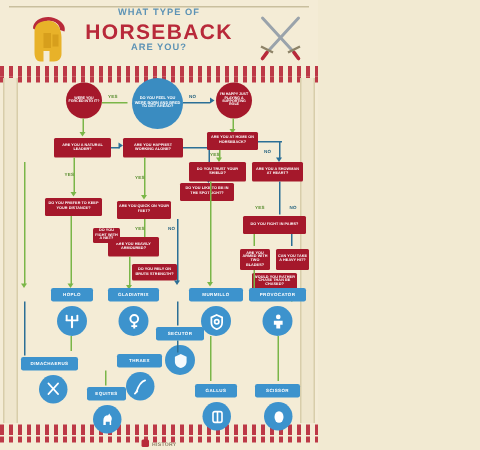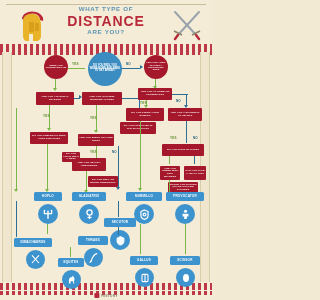--- a/index.html
+++ b/index.html
@@ -92,21 +92,21 @@
       <svg viewBox="0 0 30 32" width="30" height="32">
         <path d="M6 9 C6 3 14 0 20 2 C26 4 28 8 27 11 L24 10 C24 6 20 3 15 4 C10 5 8 8 8 10 Z" fill="#b8293a"></path>
         <path d="M7 11 C7 5 13 3 18 4 C23 5 25 10 25 15 L25 26 C25 29 23 31 20 31 L17 31 L17 24 L13 24 L13 31 L11 31 C8 31 7 28 7 25 Z" fill="#e8b229"></path>
         <path d="M13 12 L13 22 L18 22 L18 12 Z" fill="#d79f1c"></path>
         <path d="M19 13 L23 13 L23 21 L19 21 Z" fill="#d79f1c"></path>
       </svg>
     </div>
 
     <div class="hdr-title">
       <div class="hdr-l1">WHAT TYPE OF</div>
-      <div class="hdr-l2">DISTANCE</div>
+      <div class="hdr-l2">HORSEBACK</div>
       <div class="hdr-l3">ARE YOU?</div>
     </div>
 
     <div class="swords">
       <svg viewBox="0 0 34 34" width="34" height="34">
         <g stroke="#9aa3ab" stroke-width="2" stroke-linecap="round">
           <line x1="5" y1="3" x2="27" y2="27"></line>
           <line x1="29" y1="3" x2="7" y2="27"></line>
         </g>
         <g stroke="#b8293a" stroke-width="2.4" stroke-linecap="round">

